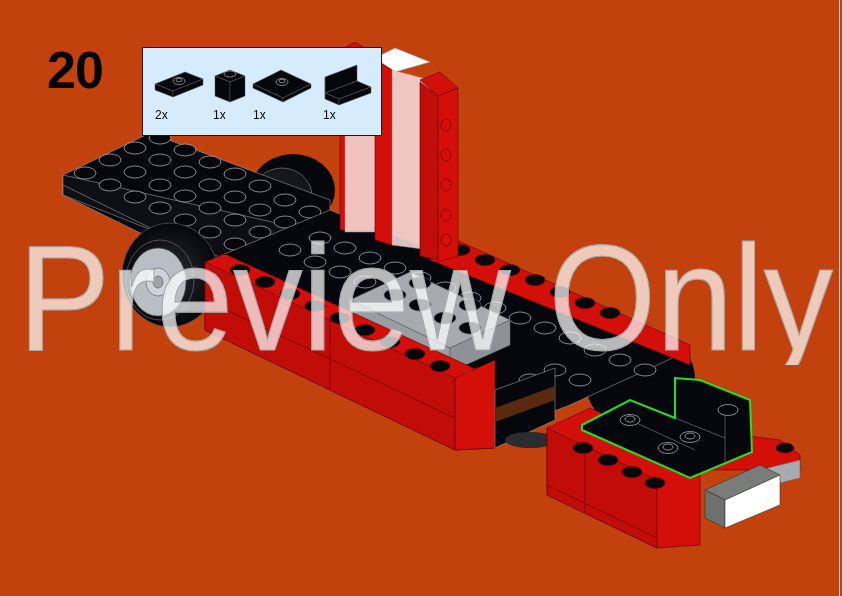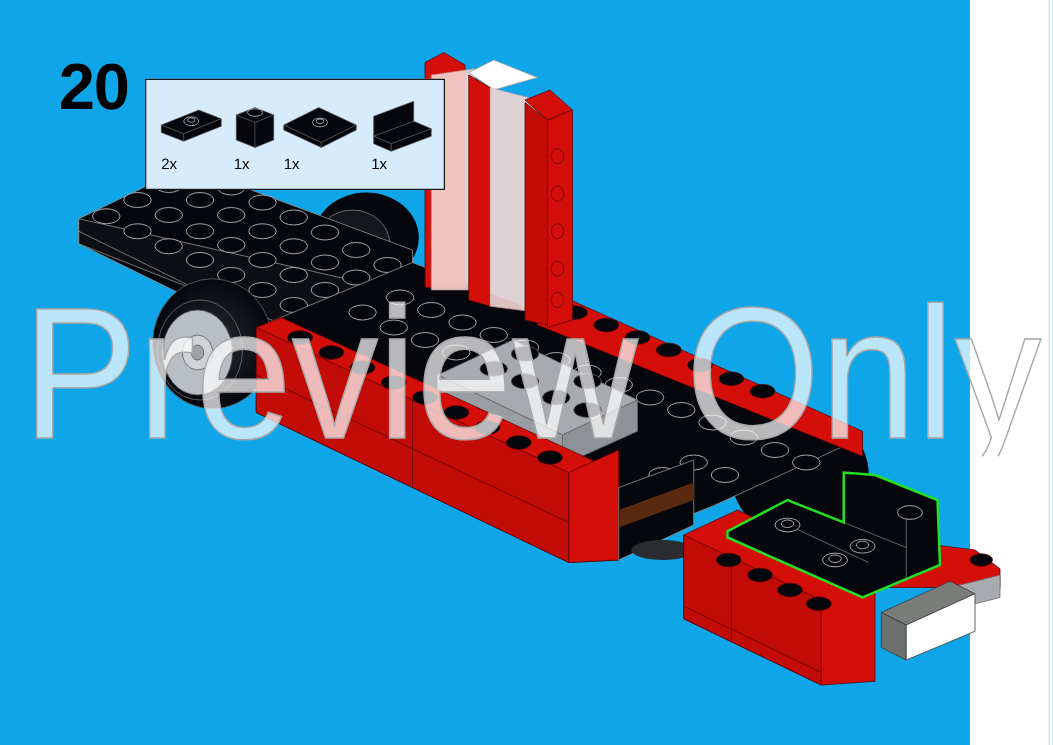--- a/index.html
+++ b/index.html
@@ -1,23 +1,23 @@
 <!DOCTYPE html>
 <html><head>
 <meta charset="utf-8">
 <style>
   html, body { margin: 0; padding: 0; background: #ffffff; }
   body { width: 842px; height: 596px; position: relative; overflow: hidden;
          font-family: "Liberation Sans", sans-serif; }
-  .page { position: absolute; left: 0; top: 0; width: 776px; height: 596px; background: #0ea5e9; }
+  .page { position: absolute; left: 0; top: 0; width: 842px; height: 596px; background: #c2410c; }
   .right-rule { position: absolute; left: 839px; top: 0; width: 1px; height: 596px; background: #d8d8d8; }
   .step-number { position: absolute; left: 47px; top: 44px; font-size: 52px; font-weight: bold;
                  color: #000; letter-spacing: -1px; line-height: 1; font-family: "Liberation Sans", sans-serif; }
-  .callout { position: absolute; left: 116px; top: 47px; width: 240px; height: 89px;
-             background: #d6ebfb; border: 1.5px solid #1a1a1a; box-sizing: border-box; margin-top: 16px; }
+  .callout { position: absolute; left: 142px; top: 47px; width: 240px; height: 89px;
+             background: #d6ebfb; border: 1.5px solid #1a1a1a; box-sizing: border-box; }
   .part { position: absolute; top: 12px; }
   .part svg { display: block; }
   .qty { position: absolute; top: 60px; font-size: 12px; color: #000; font-family: "Liberation Sans", sans-serif; }
   .model { position: absolute; left: 0; top: 0; width: 842px; height: 596px; }
   .watermark { position: absolute; left: 18px; top: 225px; width: 820px; height: 140px; pointer-events: none; }
 </style>
 </head>
 <body>
 
 <div class="page">

